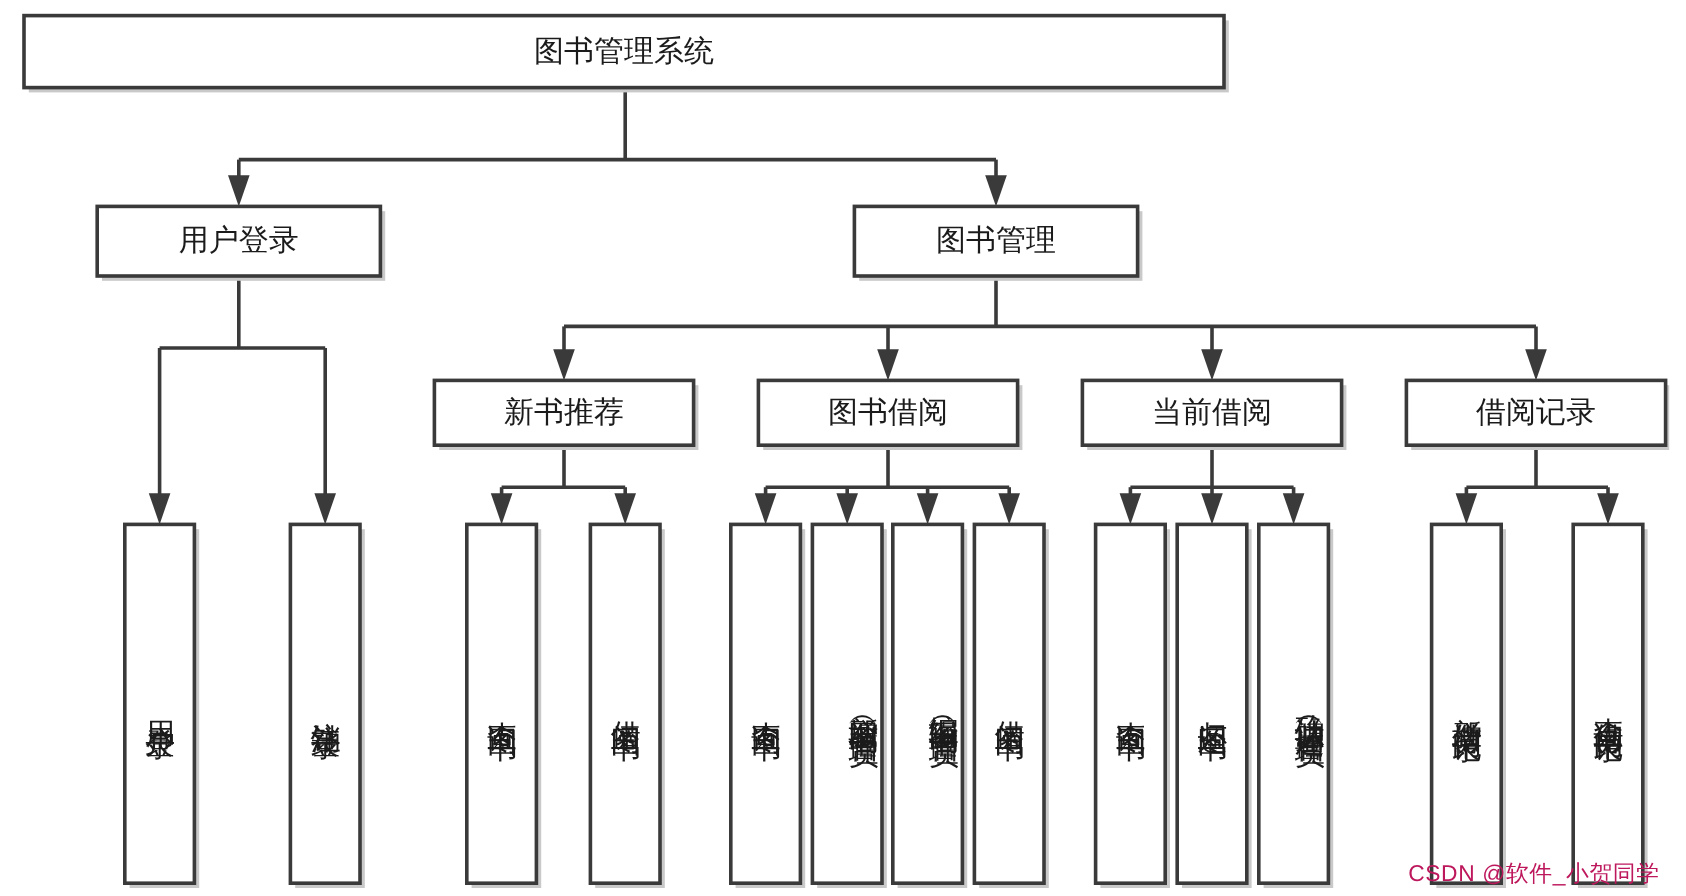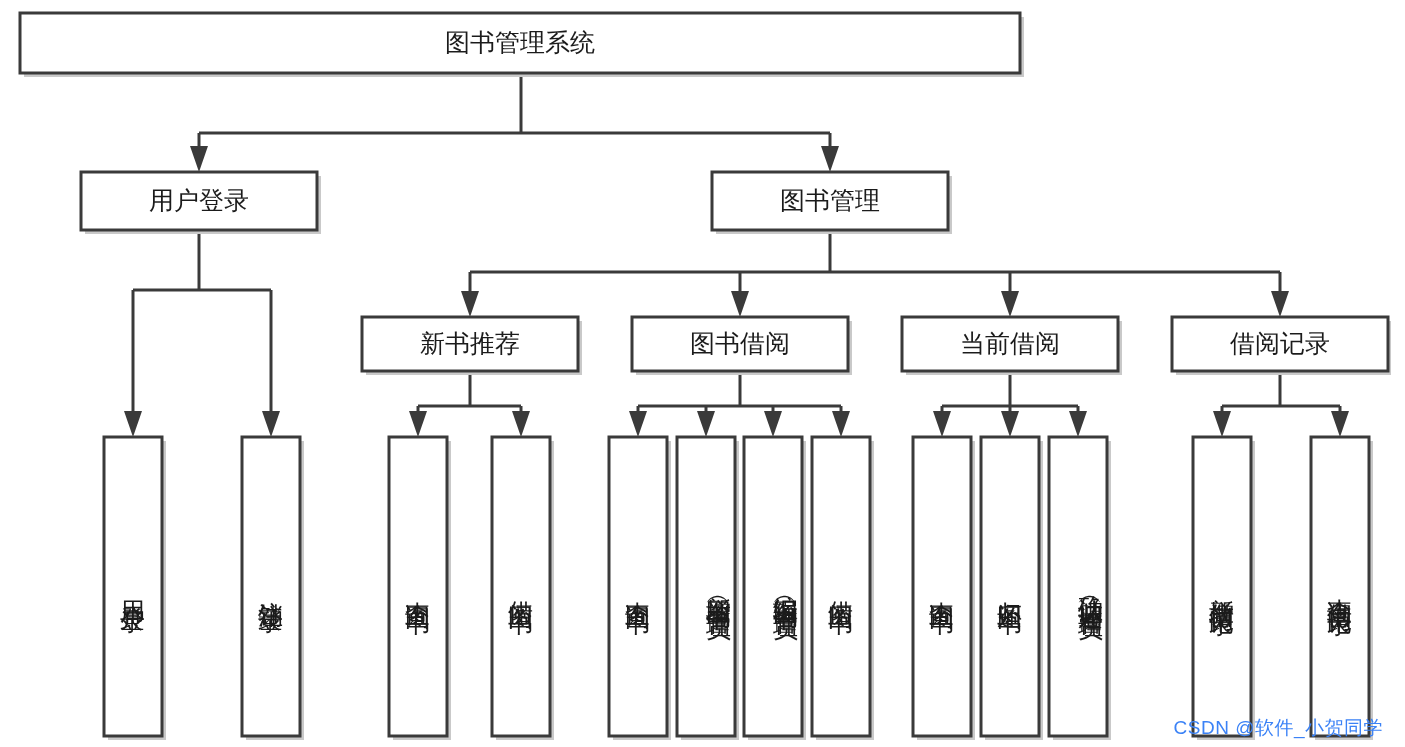--- a/index.html
+++ b/index.html
@@ -66,21 +66,21 @@
     color: #1b1b1b;
     pointer-events: none;
     white-space: nowrap;
   }
   .watermark {
     position: absolute;
     right: 8px;
     bottom: 6px;
     font-family: "Liberation Sans", "DejaVu Sans", sans-serif;
     font-size: 19px;
-    color: #3b82f6;
+    color: #be185d;
     letter-spacing: 0.5px;
     user-select: none;
   }
 </style>
 </head>
 <body>
 
 <div id="diagram-root">
 
   <svg class="flow" viewBox="0 0 1405 747" xmlns="http://www.w3.org/2000/svg">

